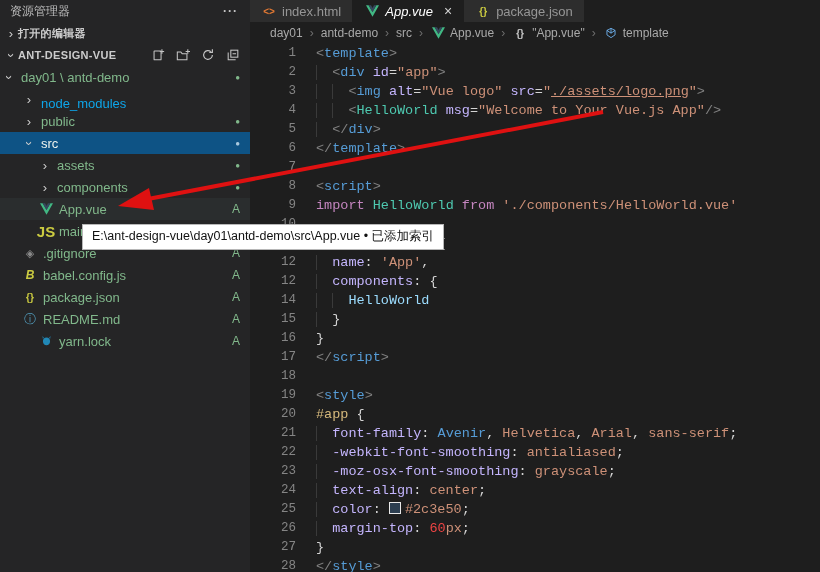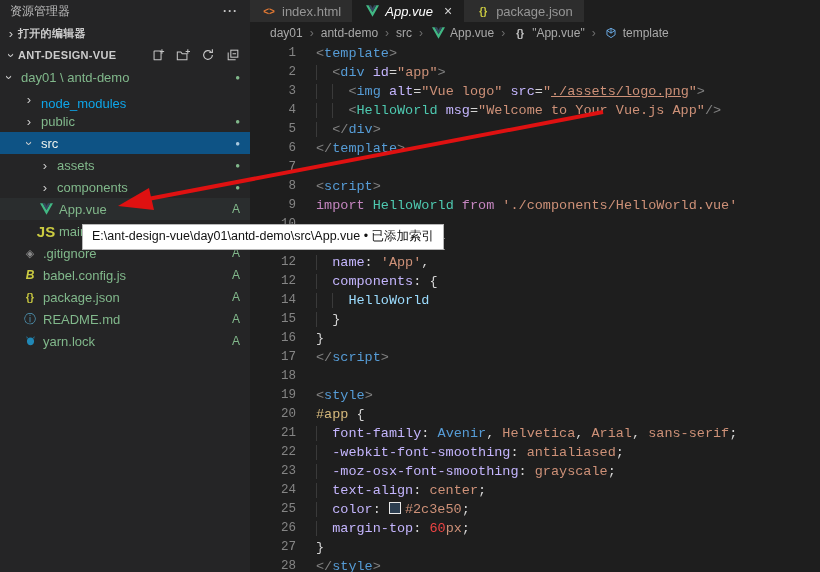--- a/index.html
+++ b/index.html
@@ -199,21 +199,21 @@
           <span class="badge">A</span>
         </div>
         <div class="tree-row" style="padding-left: 22px;">
           <span class="ficon">
             <span class="i-info">ⓘ</span>
           </span>
           <span class="lbl t-green">README.md</span>
           <span class="spacer"></span>
           <span class="badge">A</span>
         </div>
-        <div class="tree-row" style="padding-left: 22px;">
+        <div class="tree-row" style="padding-left: 38px;">
           <span class="ficon">
             <svg width="13" height="13" viewBox="0 0 16 16">
               <path d="M8 3.2C5.2 3.2 3.6 5.1 3.6 7.6c0 3 2 4.9 4.4 4.9s4.4-1.9 4.4-4.9c0-2.5-1.6-4.4-4.4-4.4zM4.7 3.4 3.1 1.1l.4 3.6zM11.3 3.4l1.6-2.3-.4 3.6z" fill="#2188b6"></path>
             </svg>
           </span>
           <span class="lbl t-green">yarn.lock</span>
           <span class="spacer"></span>
           <span class="badge">A</span>
         </div>
       </div>

